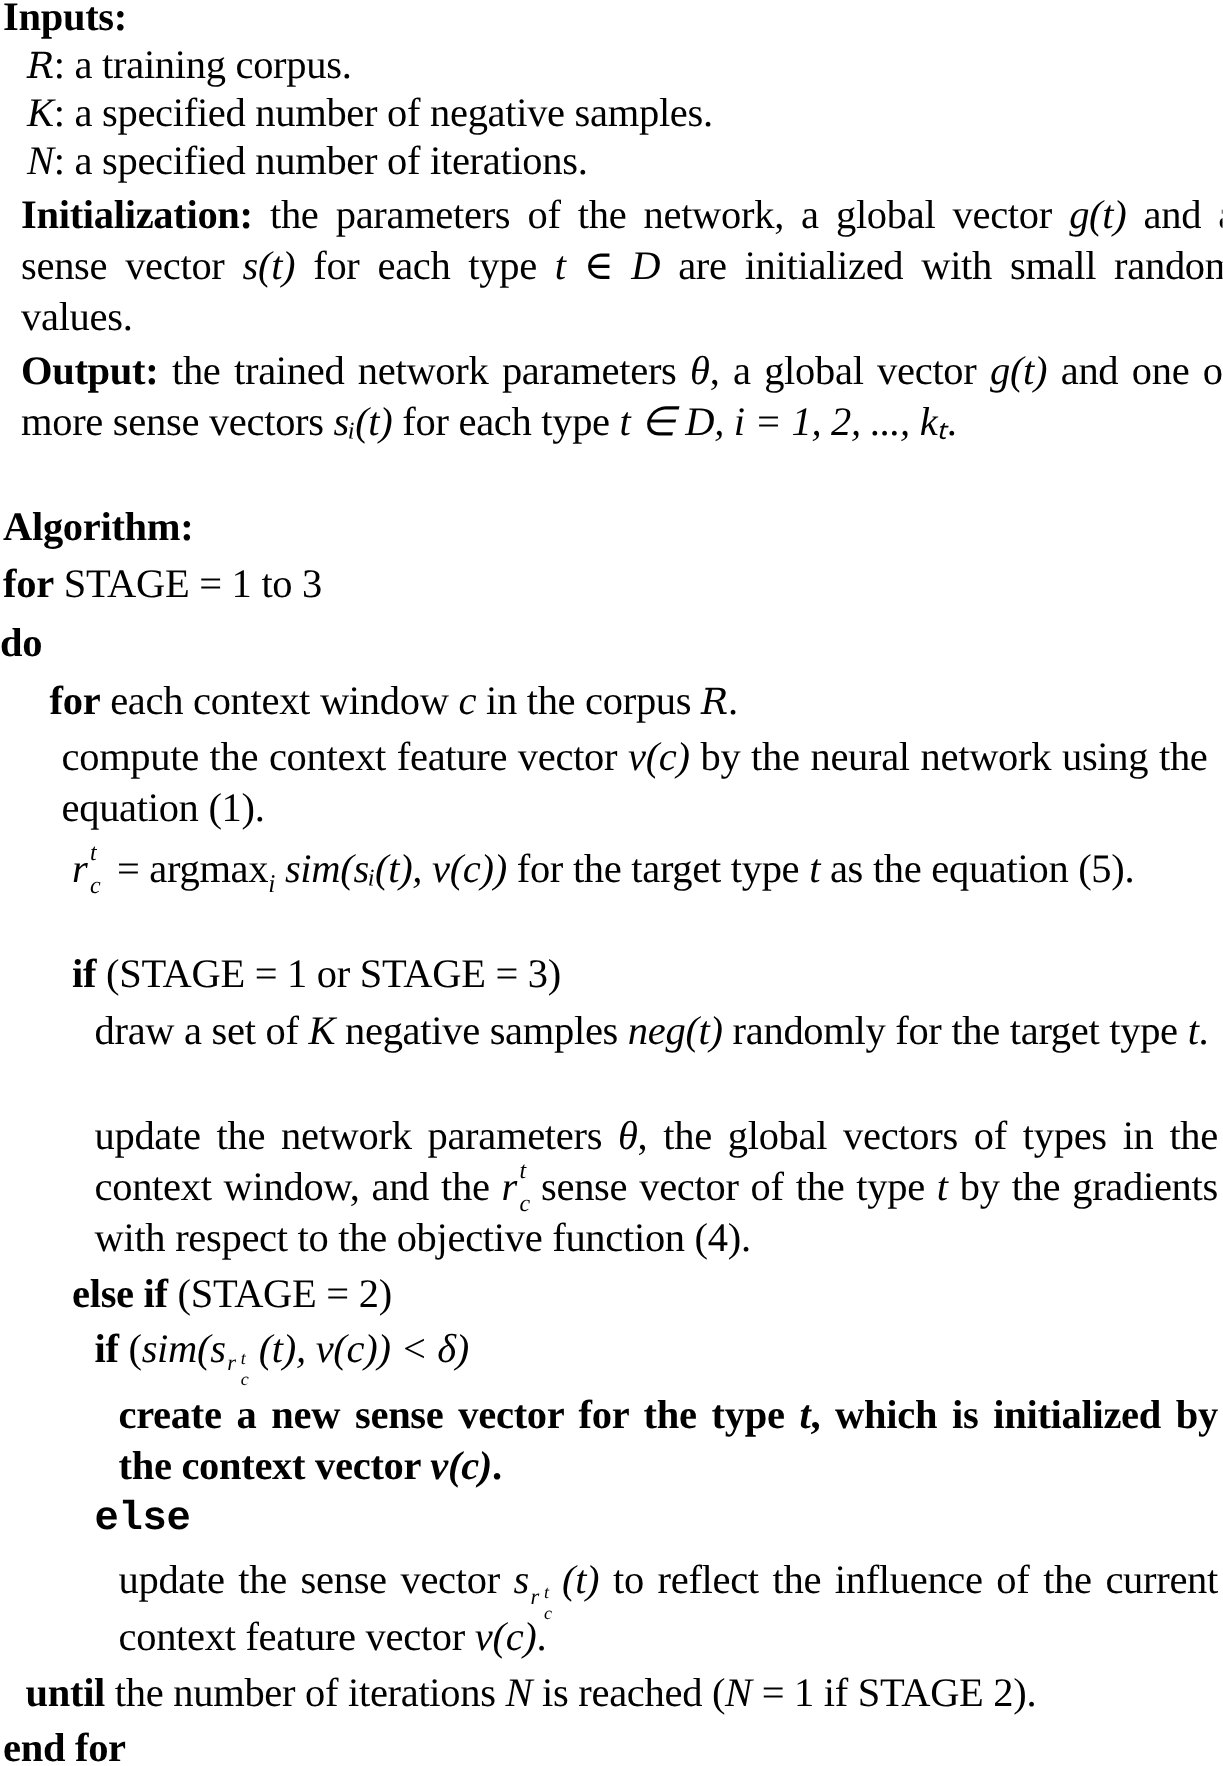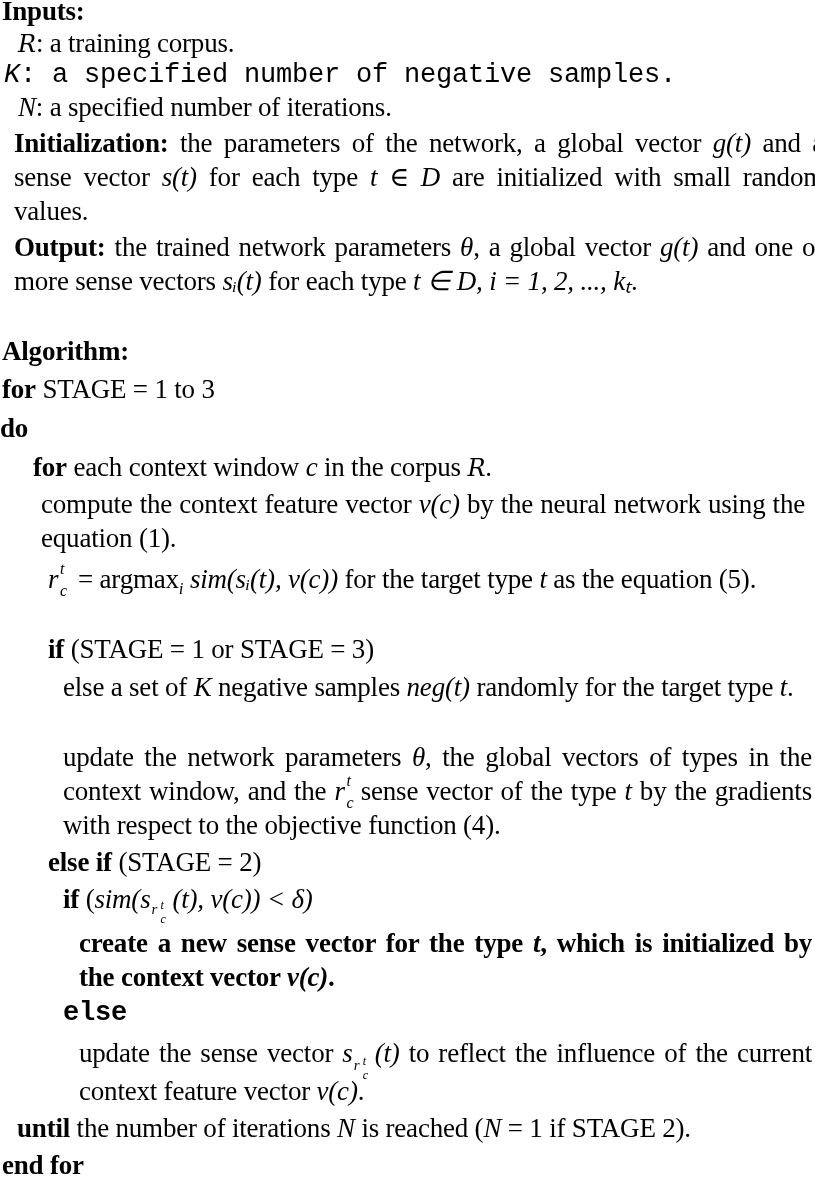--- a/index.html
+++ b/index.html
@@ -43,42 +43,42 @@
     .ss .up { position: absolute; top: -10px; left: 0; font-size: 16px; font-style: italic; }
     .ss .dn { position: absolute; top: 12px; left: 0; font-size: 16px; font-style: italic; }
   </style>
 </head>
 <body>
 
 <div class="doc">
 
   <div class="line b" style="left:2px; top:-6px;">Inputs:</div>
   <div class="line" style="left:18px; top:26px;"><span class="cal">R</span><span>: a training corpus.</span></div>
-  <div class="line" style="left:4px; top:58px;font-family:Liberation Mono, monospace;"><span class="m">K</span><span>: a specified number of negative samples.</span></div>
+  <div class="line" style="left:18px; top:58px;"><span class="m">K</span><span>: a specified number of negative samples.</span></div>
   <div class="line" style="left:18px; top:90px;"><span class="m">N</span><span>: a specified number of iterations.</span></div>
 
   <div class="par" style="left:2px; top:126px; width:810px;margin-left:12px;"><span class="b">Initialization:</span><span> the parameters of the network, a global vector </span><span class="m">g(t)</span><span> and a sense vector </span><span class="m">s(t)</span><span> for each type </span><span class="m">t ∈ D</span><span> are initialized with small random values.</span></div>
 
   <div class="par" style="left:14px; top:230px; width:810px;font-family:Liberation Serif, serif;"><span class="b">Output:</span><span> the trained network parameters </span><span class="m">θ</span><span>, a global vector </span><span class="m">g(t)</span><span> and one or more sense vectors </span><span class="m">sᵢ(t)</span><span> for each type </span><span class="m">t ∈ D, i = 1, 2, ..., kₜ</span><span>.</span></div>
 
   <div class="line b" style="left:2px; top:334px;">Algorithm:</div>
 
   <div class="line" style="left:2px; top:372px;"><span class="b">for</span><span> STAGE = 1 to 3</span></div>
 
   <div class="line b" style="left:0; top:411px;">do</div>
 
   <div class="line" style="left:33px; top:450px;"><span class="b">for</span><span> each context window </span><span class="m">c</span><span> in the corpus </span><span class="cal">R</span><span>.</span></div>
 
   <div class="par" style="left:41px; top:487px; width:764px;"><span>compute the context feature vector </span><span class="m">v(c)</span><span> by the neural network using the equation (1).</span></div>
 
   <div class="par" style="left:48px; top:562px; width:764px;"><span class="ss"><span class="m">r</span><span class="up" style="left:12px;">t</span><span class="dn" style="left:12px;">c</span></span>&nbsp;&nbsp;<span> = argmax</span><sub class="m">i</sub>&nbsp;<span class="m">sim(sᵢ(t), v(c))</span><span> for the target type </span><span class="m">t</span><span> as the equation (5).</span></div>
 
   <div class="line" style="left:48px; top:632px;text-align:right;"><span class="b">if</span><span> (STAGE = 1 or STAGE = 3)</span></div>
 
-  <div class="par" style="left:63px; top:670px; width:749px;"><span>else a set of </span><span class="m">K</span><span> negative samples </span><span class="m">neg(t)</span><span> randomly for the target type </span><span class="m">t</span><span>.</span></div>
+  <div class="par" style="left:63px; top:670px; width:749px;"><span>draw a set of </span><span class="m">K</span><span> negative samples </span><span class="m">neg(t)</span><span> randomly for the target type </span><span class="m">t</span><span>.</span></div>
 
   <div class="par" style="left:63px; top:740px; width:749px;"><span>update the network parameters </span><span class="m">θ</span><span>, the global vectors of types in the context window, and the </span><span class="ss" style="padding-right:8px;"><span class="m">r</span><span class="up" style="left:12px;">t</span><span class="dn" style="left:12px;">c</span></span><span> sense vector of the type </span><span class="m">t</span><span> by the gradients with respect to the objective function (4).</span></div>
 
   <div class="line" style="left:48px; top:845px;"><span class="b">else if</span><span> (STAGE = 2)</span></div>
 
   <div class="line" style="left:63px; top:882px;"><span class="b">if</span><span> (</span><span class="m">sim(s</span><span class="ss" style="width:22px; height:20px; vertical-align:-6px;"><span class="dn" style="top:-2px; left:1px; font-size:15px;">r</span><span class="up" style="top:-6px; left:10px; font-size:12px;">t</span><span class="dn" style="top:8px; left:10px; font-size:12px;">c</span></span><span class="m">(t), v(c)) &lt; δ)</span></div>
 
   <div class="par" style="left:79px; top:926px; width:733px;font-weight:bold;"><span>create a new sense vector for the type </span><span class="m">t</span><span>, which is initialized by the context vector </span><span class="m">v(c)</span><span>.</span></div>
 
   <div class="line b" style="left:63px; top:996px;font-family:Liberation Mono, monospace;">else</div>

